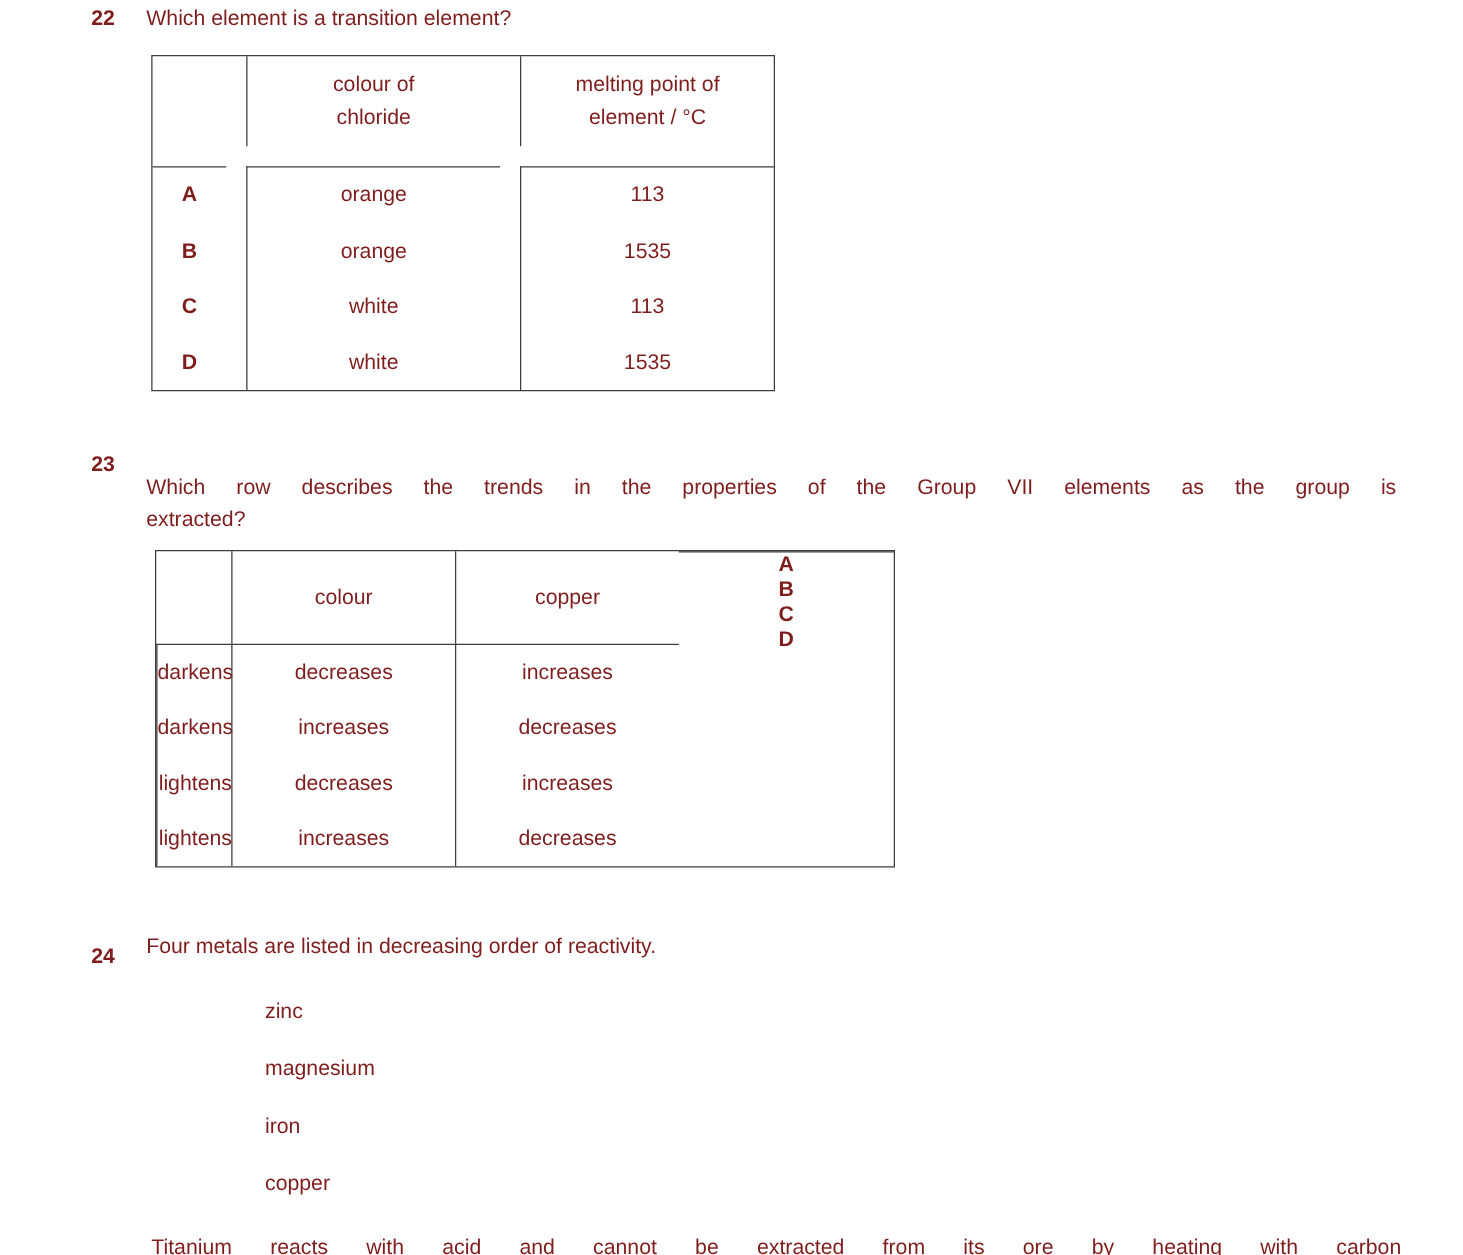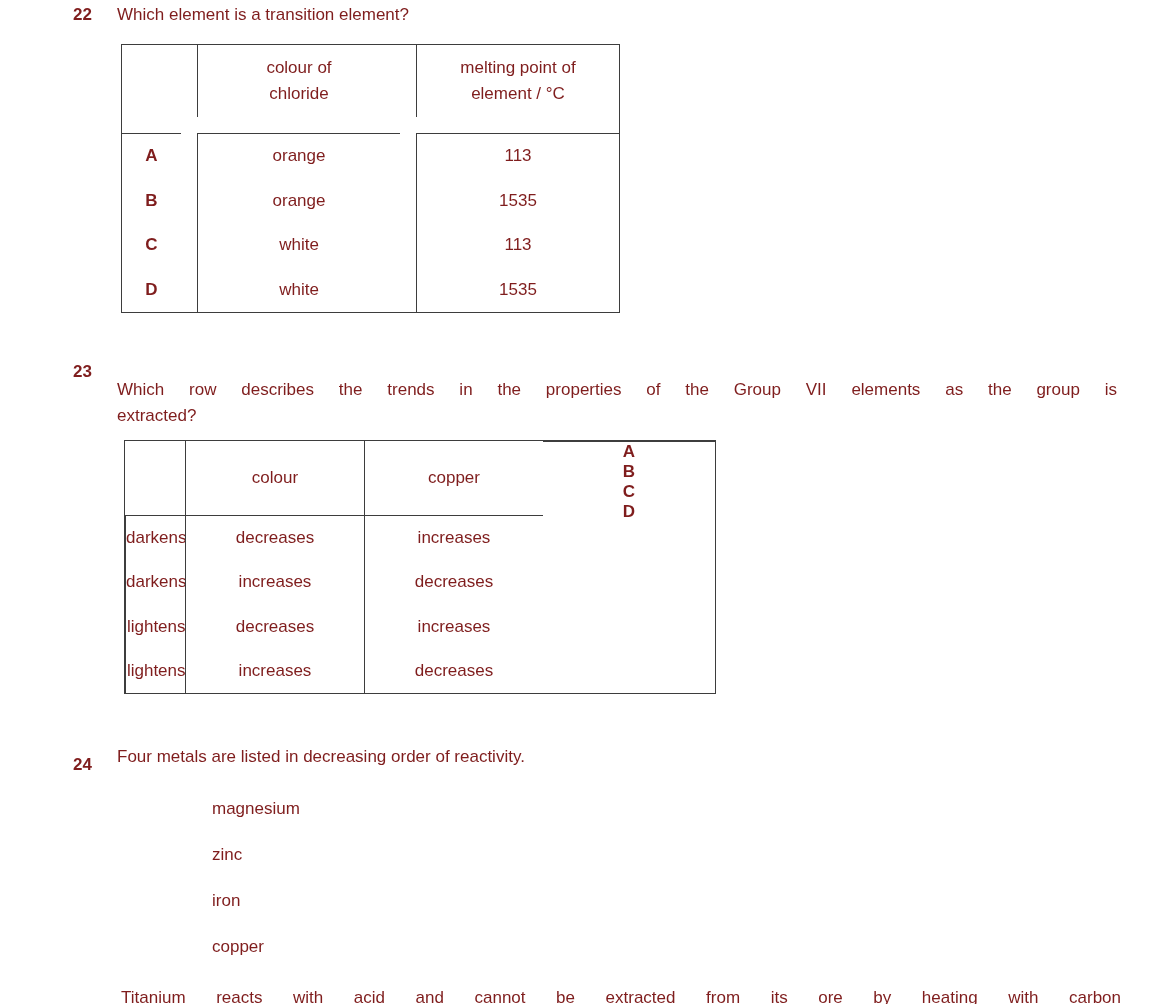--- a/index.html
+++ b/index.html
@@ -148,21 +148,21 @@
       <div>decreases</div>
       <div>increases</div>
       <div>decreases</div>
     </div>
   </div>
 
   <div class="qnum" style="top:752px">24</div>
   <div class="qtext" style="top:744px">Four metals are listed in decreasing order of reactivity.</div>
 
   <div class="metals">
+    <div>zinc</div>
     <div>magnesium</div>
-    <div>zinc</div>
     <div>iron</div>
     <div>copper</div>
   </div>
 
   <div class="footer-line">Titanium reacts with acid and cannot be extracted from its ore by heating with carbon</div>
 
 </div>
 
 </body></html>

